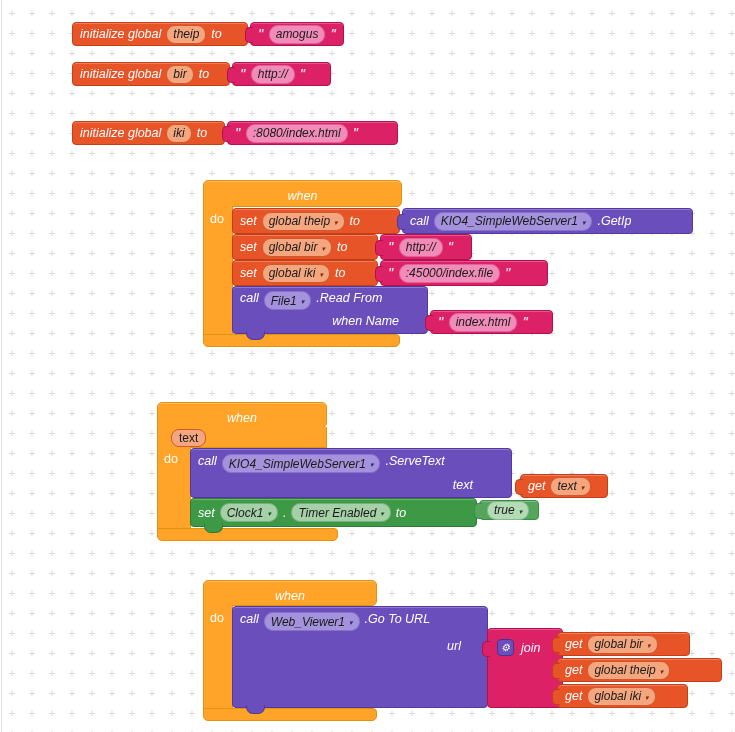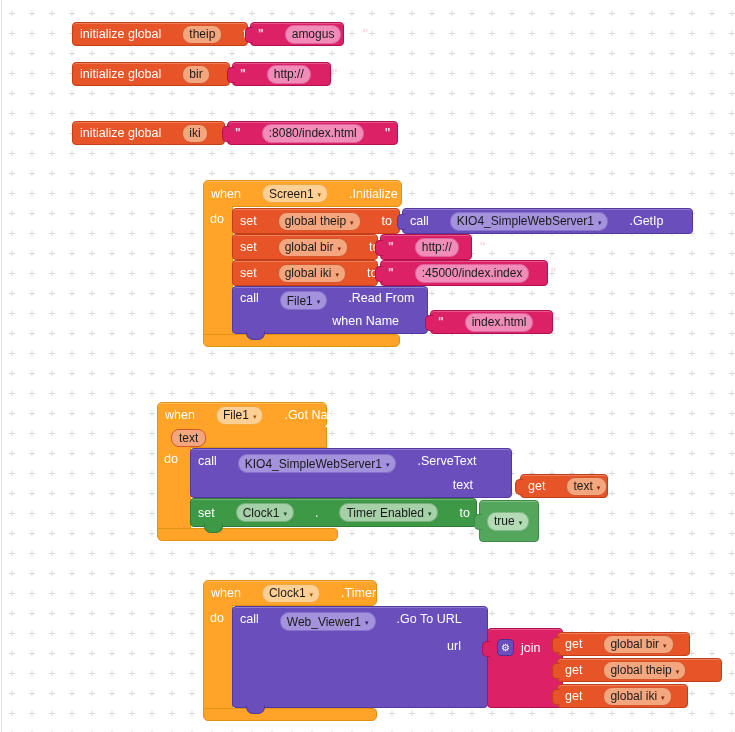--- a/index.html
+++ b/index.html
@@ -14,36 +14,37 @@
     z-index:0;
   }
   #grid span{
     display:flex;align-items:center;justify-content:center;
     color:#d7d7d7;font-size:11px;line-height:1;user-select:none;
   }
   .ws-edge{position:absolute;left:1px;top:0;bottom:0;width:1px;background:#e2e2e2;z-index:0;}
 
   .b{
     position:absolute;box-sizing:border-box;display:flex;align-items:center;
-    gap:21px;padding:8px 7px;font-size:12.5px;color:#fff;border-radius:4px;
+    gap:5px;padding:8px 7px;font-size:12.5px;color:#fff;border-radius:4px;
     white-space:nowrap;z-index:2;
     box-shadow:inset 0 1px 0 rgba(255,255,255,.25);
+    font-style:italic;
   }
   .part{position:absolute;box-sizing:border-box;z-index:1;}
 
   .pill{
     display:inline-flex;align-items:center;gap:4px;border-radius:9px;
     padding:0 6px;height:17px;color:#1a1a1a;font-size:12px;line-height:1;
   }
   .tri{font-size:7px;line-height:1;transform:translateY(1px);}
   .q{font-weight:bold;font-size:12px;}
   .lbl{pointer-events:none;}
 
   
-  .gold{background:#FFA428;border:1px solid #E29110;}
+  .gold{background:#FFA428;border:1px solid #E29110;flex-direction:column;}
   .gold-h{border-radius:5px 5px 5px 0;}
   .gold-p{border-radius:0;border-top:none;}
   .gold-s{border-radius:0;border-top:none;border-bottom:none;}
   .gold-bar{border-radius:0 4px 5px 5px;}
   .gold .pill,.gold-pill{background:#FFD096;border:1px solid #EFA93F;}
   .gold .tri{color:#9C5404;}
   .do-lbl,.when-lbl{position:absolute;color:#fff;font-size:12.5px;z-index:2;}
 
   
   .orange{background:#E65427;border:1px solid #C23F17;}
@@ -1557,21 +1558,21 @@
   <span class="lbl">set</span>
   <span class="pill">
     <span>global iki</span>
       <span class="tri">▾</span>
   </span>
   <span class="lbl">to</span>
 </div>
 <div class="b pink" style="left:380px;top:260px;width:168px;height:26px;">
   <span class="ltab"></span>
   <span class="q">"</span>
-  <span class="pill">:45000/index.index</span>
+  <span class="pill">:45000/index.file</span>
   <span class="q">"</span>
 </div>
 
 <div class="b purple" style="left:232px;top:286px;width:196px;height:48px;align-items:flex-start;padding-top:4px;">
   <span class="lbl">call</span>
   <span class="pill">
     <span>File1</span>
       <span class="tri">▾</span>
   </span>
   <span class="lbl">.Read From</span>
@@ -1624,21 +1625,21 @@
       <span class="tri">▾</span>
   </span>
   <span class="lbl">.</span>
   <span class="pill">
     <span>Timer Enabled</span>
       <span class="tri">▾</span>
   </span>
   <span class="lbl">to</span>
   <span class="bump"></span>
 </div>
-<div class="b green-true" style="left:479px;top:500px;width:60px;height:42px;">
+<div class="b green-true" style="left:479px;top:500px;width:60px;height:20px;">
   <span class="ltab"></span>
   <span class="pill">
     <span>true</span>
       <span class="tri">▾</span>
   </span>
 </div>
 
 <div class="part gold gold-h b" style="left:203px;top:580px;width:174px;height:26px;">
   <span class="lbl">when</span>
   <span class="pill">

